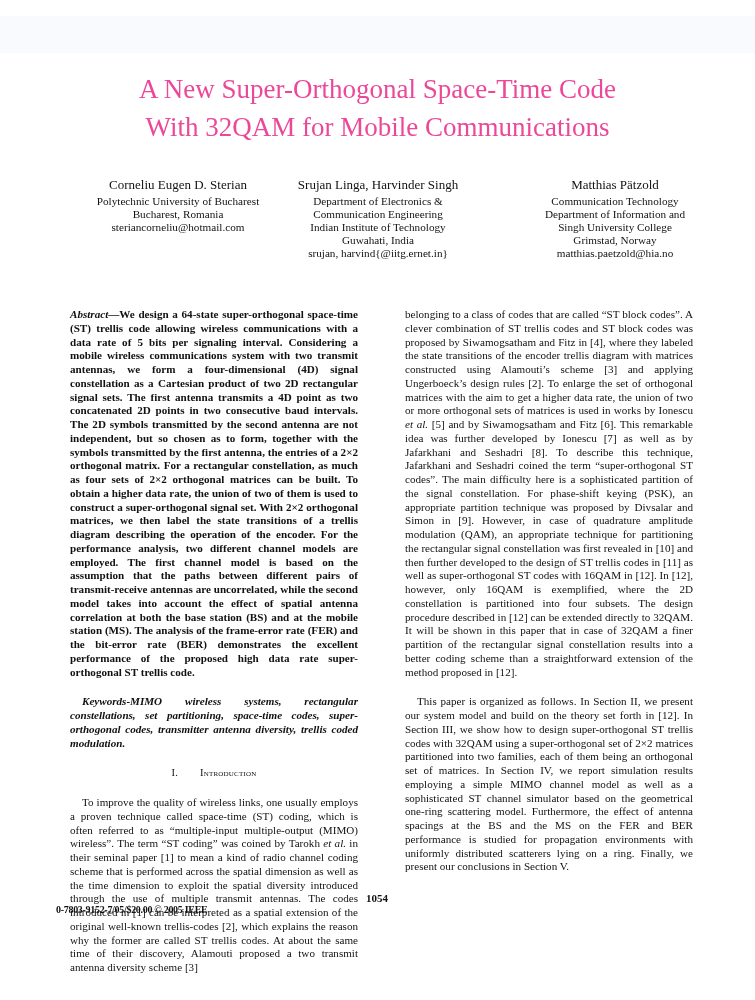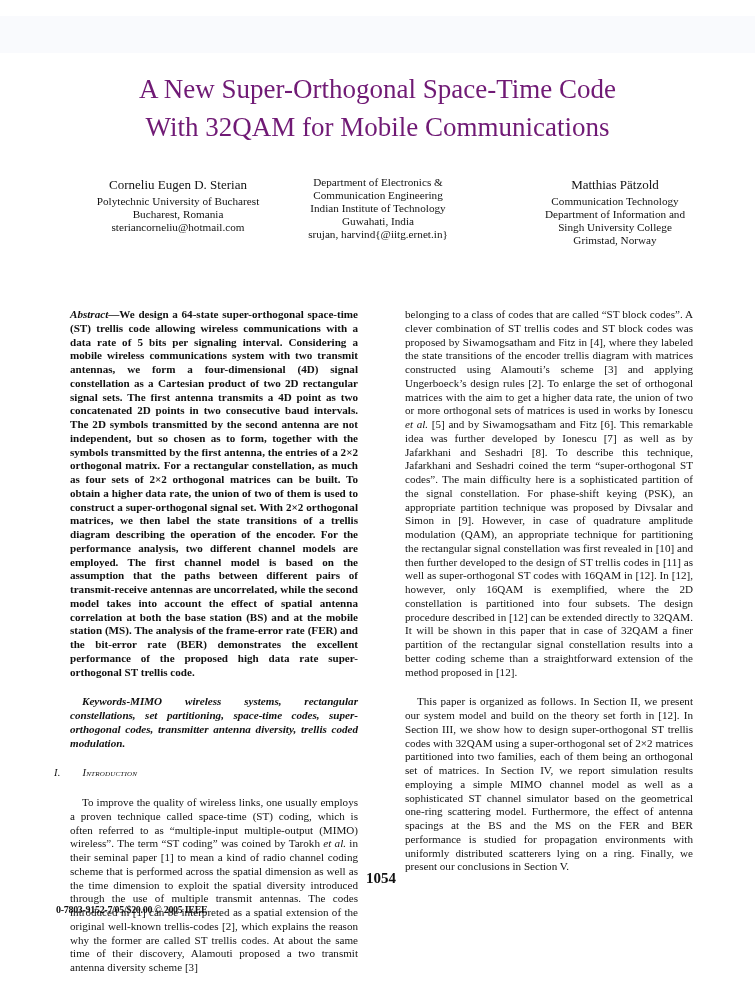--- a/index.html
+++ b/index.html
@@ -12,21 +12,21 @@
       color: #111;
     }
     .top-band {
       position: absolute; left: 0; top: 16px; width: 755px; height: 37px;
       background: #f9fafd;
     }
     .title {
       position: absolute; left: 0; top: 70px; width: 755px;
       text-align: center;
       font-size: 27px; line-height: 38px;
-      color: #701a75;
+      color: #ec4899;
     }
     .title div { white-space: nowrap; }
     .authors {
       position: absolute; top: 176px; left: 0; width: 629px; height: 90px;
     }
     .author {
       position: absolute; top: 0; text-align: center;
       font-size: 11.2px; line-height: 13px;
     }
     .author .name { font-size: 13px; line-height: 18px; margin-bottom: 1px; }
@@ -39,69 +39,70 @@
       font-size: 11.1px; line-height: 13.75px;
       text-align: justify;
     }
     .col.left { left: 54px; }
     .col.right { left: 389px; }
     .col p { margin: 16px; }
     .abstract { font-weight: bold; }
     .abstract .lead { font-style: italic; }
     .keywords { font-weight: bold; font-style: italic; margin-top: 13px !important; text-indent: 12px; }
     .section-heading {
-      margin: 14px 0 2px 0 !important;
+      text-align: center; margin: 14px 0 2px 0 !important;
       font-size: 10.5px;
       font-variant: small-caps;
       letter-spacing: 0.2px;
-      font-style: italic;
     }
     .section-heading .num { margin-right: 22px; }
     .indent { text-indent: 12px; }
     em { font-style: italic; }
 
     .footer-left {
       position: absolute; left: 56px; top: 904px;
       font-size: 10px; font-weight: bold; letter-spacing: -0.3px;
     }
     .footer-page {
-      position: absolute; left: 366px; top: 870px;
-      font-size: 15px; font-weight: bold;
+      position: absolute; left: 366px; top: 892px;
+      font-size: 11px; font-weight: bold;
     }
   </style>
 </head>
 <body>
 
 <div class="top-band"></div>
 
 <div class="title">
   <div>A New Super-Orthogonal Space-Time Code</div>
   <div>With 32QAM for Mobile Communications</div>
 </div>
 
 <div class="authors">
   <div class="author a1">
     <div class="name">Corneliu Eugen D. Sterian</div>
     <div>Polytechnic University of Bucharest</div>
     <div>Bucharest, Romania</div>
     <div>steriancorneliu@hotmail.com</div>
   </div>
   <div class="author a2">
+    <div class="name">Srujan Linga, Harvinder Singh</div>
     <div>Department of Electronics &amp;</div>
     <div>Communication Engineering</div>
     <div>Indian Institute of Technology</div>
     <div>Guwahati, India</div>
     <div>srujan, harvind{@iitg.ernet.in}</div>
   </div>
   <div class="author a3">
     <div class="name">Matthias Pätzold</div>
     <div>Communication Technology</div>
     <div>Department of Information and</div>
     <div>Singh University College</div>
     <div>Grimstad, Norway</div>
+    <div>matthias.paetzold@hia.no</div>
   </div>
 </div>
 
 <div class="col left">
   <p class="abstract"><span class="lead">Abstract</span><span>—We design a 64-state super-orthogonal space-time (ST) trellis code allowing wireless communications with a data rate of 5 bits per signaling interval. Considering a mobile wireless communications system with two transmit antennas, we form a four-dimensional (4D) signal constellation as a Cartesian product of two 2D rectangular signal sets. The first antenna transmits a 4D point as two concatenated 2D points in two consecutive baud intervals. The 2D symbols transmitted by the second antenna are not independent, but so chosen as to form, together with the symbols transmitted by the first antenna, the entries of a 2×2 orthogonal matrix. For a rectangular constellation, as much as four sets of 2×2 orthogonal matrices can be built. To obtain a higher data rate, the union of two of them is used to construct a super-orthogonal signal set. With 2×2 orthogonal matrices, we then label the state transitions of a trellis diagram describing the operation of the encoder. For the performance analysis, two different channel models are employed. The first channel model is based on the assumption that the paths between different pairs of transmit-receive antennas are uncorrelated, while the second model takes into account the effect of spatial antenna correlation at both the base station (BS) and at the mobile station (MS). The analysis of the frame-error rate (FER) and the bit-error rate (BER) demonstrates the excellent performance of the proposed high data rate super-orthogonal ST trellis code.</span></p>
   <p class="keywords">Keywords-MIMO wireless systems, rectangular constellations, set partitioning, space-time codes, super-orthogonal codes, transmitter antenna diversity, trellis coded modulation.</p>
   <p class="section-heading"><span class="num">I.</span><span>Introduction</span></p>
   <p class="indent"><span>To improve the quality of wireless links, one usually employs a proven technique called space-time (ST) coding, which is often referred to as “multiple-input multiple-output (MIMO) wireless”. The term “ST coding” was coined by Tarokh </span><em>et al.</em><span> in their seminal paper [1] to mean a kind of radio channel coding scheme that is performed across the spatial dimension as well as the time dimension to exploit the spatial diversity introduced through the use of multiple transmit antennas. The codes introduced in [1] can be interpreted as a spatial extension of the original well-known trellis-codes [2], which explains the reason why the former are called ST trellis codes. At about the same time of their discovery, Alamouti proposed a two transmit antenna diversity scheme [3]</span></p>
 </div>
 

